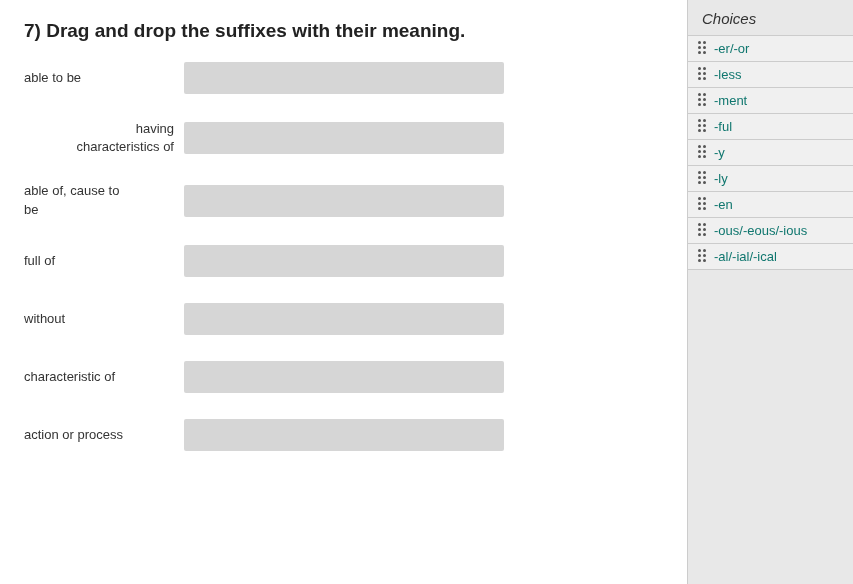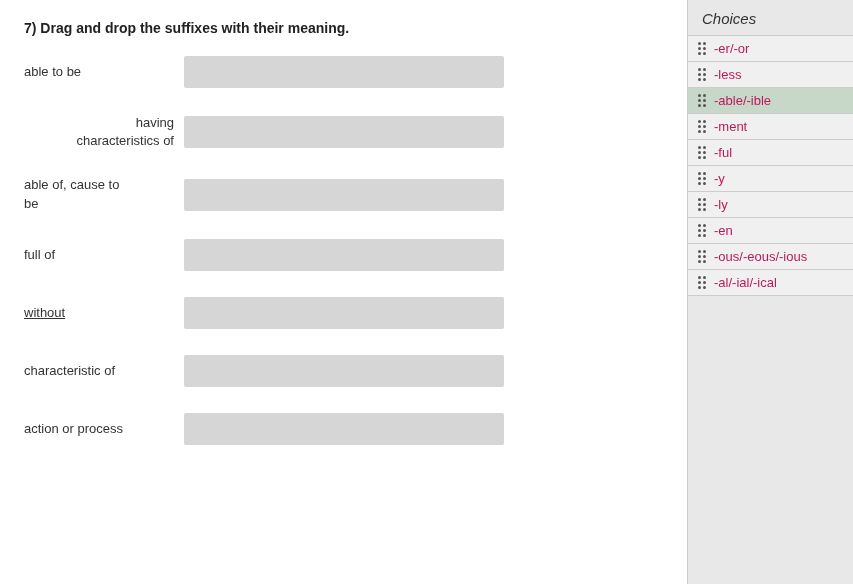--- a/index.html
+++ b/index.html
@@ -11,21 +11,21 @@
       display: flex;
       overflow: hidden;
     }
 
     .left-panel {
       flex: 1;
       padding: 20px 24px;
     }
 
     .question-title {
-      font-size: 14px;
+      font-size: 19px;
       font-weight: bold;
       margin-bottom: 20px;
       color: #222;
     }
 
     .drop-row {
       display: flex;
       align-items: center;
       margin-bottom: 26px;
     }
@@ -59,27 +59,26 @@
       font-style: italic;
       font-size: 15px;
       color: #333;
       padding: 10px 14px 8px 14px;
       border-bottom: 1px solid #ccc;
       background: #e8e8e8;
     }
 
     .choice-item {
       display: flex;
-      align-items: center;
       padding: 5px 10px;
       border-bottom: 1px solid #ccc;
       background: #f0f0f0;
       cursor: grab;
       font-size: 13px;
-      color: #be185d;
+      color: #0f766e;
     }
 
     .drag-handle {
       display: inline-flex;
       flex-direction: column;
       gap: 2px;
       margin-right: 8px;
       flex-shrink: 0;
     }
 
@@ -121,21 +120,21 @@
       <div class="drop-row">
         <div class="meaning-label" style="white-space: pre-line;">able of, cause to
 be</div>
         <div class="drop-zone"></div>
       </div>
       <div class="drop-row">
         <div class="meaning-label" style="white-space: pre-line;">full of</div>
         <div class="drop-zone"></div>
       </div>
       <div class="drop-row">
-        <div class="meaning-label" style="white-space: pre-line; text-decoration: underline;">without</div>
+        <div class="meaning-label" style="white-space: pre-line;">without</div>
         <div class="drop-zone"></div>
       </div>
       <div class="drop-row">
         <div class="meaning-label" style="white-space: pre-line;">characteristic of</div>
         <div class="drop-zone"></div>
       </div>
       <div class="drop-row">
         <div class="meaning-label" style="white-space: pre-line;">action or process</div>
         <div class="drop-zone"></div>
       </div>
@@ -172,37 +171,20 @@
             <div class="drag-dot"></div>
             <div class="drag-dot"></div>
           </div>
           <div class="drag-handle-row">
             <div class="drag-dot"></div>
             <div class="drag-dot"></div>
           </div>
         </span>
         <span>-less</span>
       </div>
-      <div class="choice-item highlighted">
-        <span class="drag-handle">
-          <div class="drag-handle-row">
-            <div class="drag-dot"></div>
-            <div class="drag-dot"></div>
-          </div>
-          <div class="drag-handle-row">
-            <div class="drag-dot"></div>
-            <div class="drag-dot"></div>
-          </div>
-          <div class="drag-handle-row">
-            <div class="drag-dot"></div>
-            <div class="drag-dot"></div>
-          </div>
-        </span>
-        <span>-able/-ible</span>
-      </div>
       <div class="choice-item">
         <span class="drag-handle">
           <div class="drag-handle-row">
             <div class="drag-dot"></div>
             <div class="drag-dot"></div>
           </div>
           <div class="drag-handle-row">
             <div class="drag-dot"></div>
             <div class="drag-dot"></div>
           </div>

